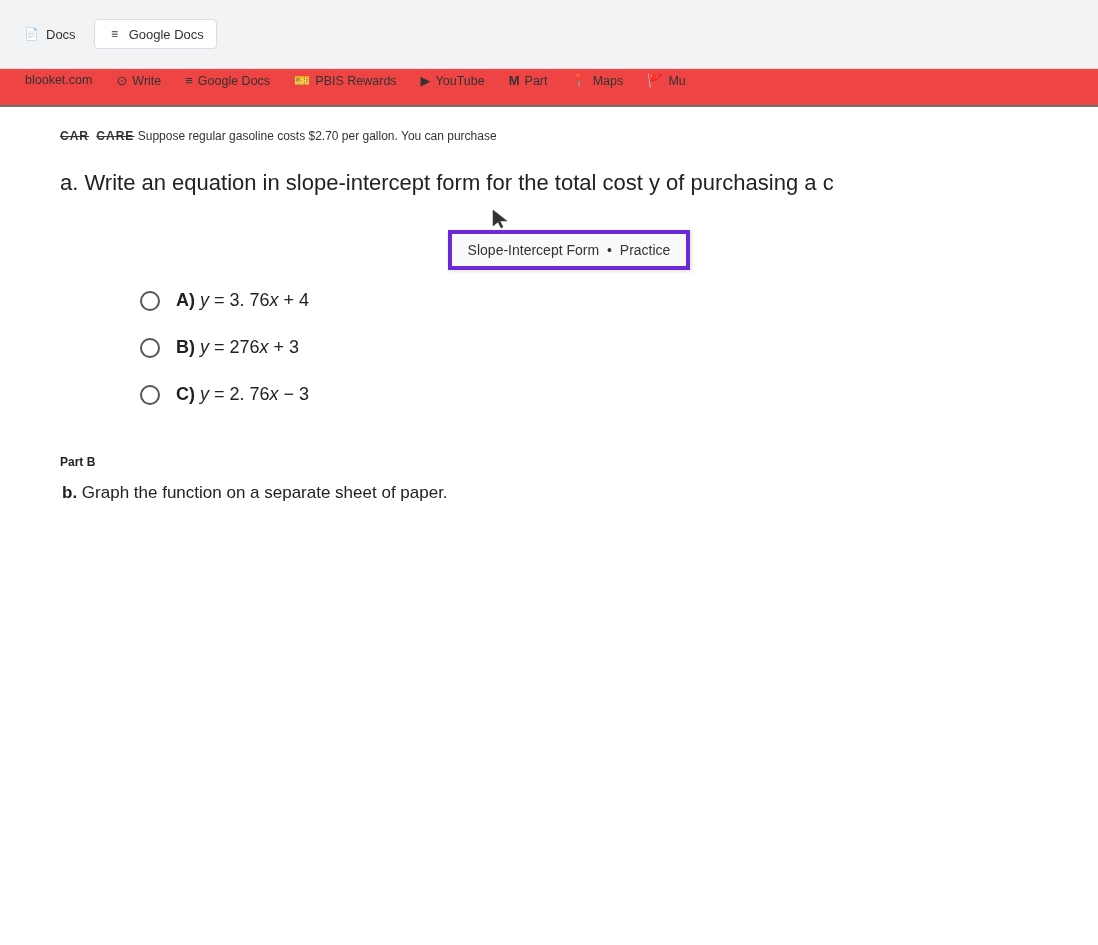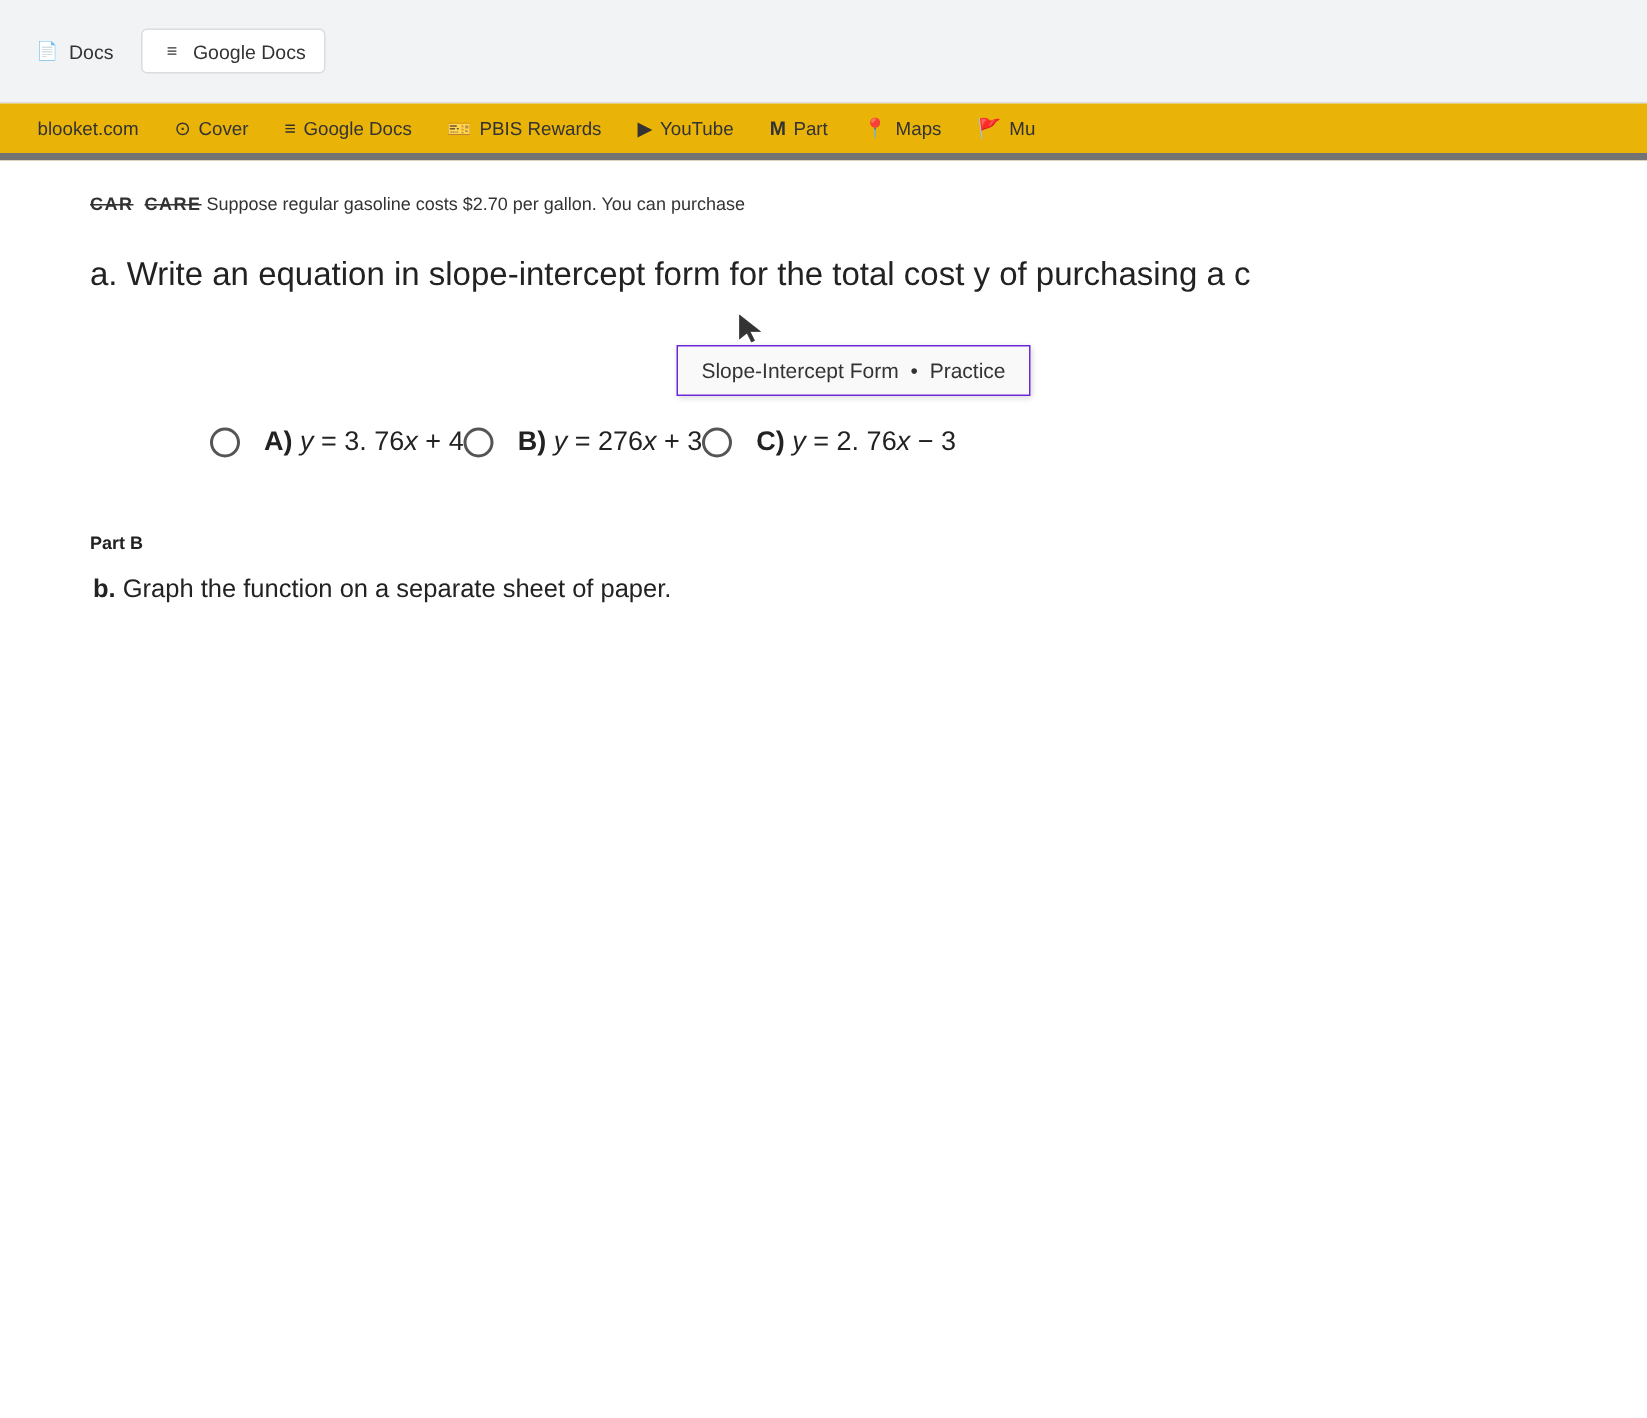--- a/index.html
+++ b/index.html
@@ -46,24 +46,24 @@
       height: 16px;
       display: inline-flex;
       align-items: center;
       justify-content: center;
       font-size: 12px;
     }
 
     
     .bookmark-bar {
       height: 38px;
-      background: #eab308;
-      border-bottom: 5px solid #737373;
-      display: flex;
-      align-items: center;
+      background: #ef4444;
+      border-bottom: 2px solid #737373;
+      display: flex;
+      align-items: flex-start;
       padding: 0 10px;
       gap: 4px;
       overflow: hidden;
     }
 
     .bookmark-item {
       display: flex;
       align-items: center;
       gap: 5px;
       font-size: 12.5px;
@@ -117,34 +117,35 @@
 
     .tooltip-container {
       position: relative;
       display: flex;
       justify-content: center;
       margin-bottom: 20px;
       margin-left: 40px;
     }
 
     .tooltip-box {
-      border: 1px solid #6d28d9;
+      border: 4px solid #6d28d9;
       background: #f9f9f9;
       padding: 8px 16px;
       font-size: 14px;
       color: #333;
       box-shadow: 1px 1px 4px rgba(0,0,0,0.15);
       display: inline-block;
       white-space: nowrap;
     }
 
     .answer-options {
       margin-left: 80px;
       display: flex;
-      flex-direction: row;
+      flex-direction: column;
+      gap: 26px;
       margin-bottom: 50px;
     }
 
     .answer-option {
       display: flex;
       align-items: center;
       gap: 16px;
       font-size: 18px;
       color: #222;
     }
@@ -203,21 +204,21 @@
   </div>
 </div>
 
 <div class="bookmark-bar">
   <div class="bookmark-item">
     <span class="bookmark-icon"></span>
     <span>blooket.com</span>
   </div>
   <div class="bookmark-item">
     <span class="bookmark-icon">⊙</span>
-    <span>Cover</span>
+    <span>Write</span>
   </div>
   <div class="bookmark-item">
     <span class="bookmark-icon">≡</span>
     <span>Google Docs</span>
   </div>
   <div class="bookmark-item">
     <span class="bookmark-icon">🎫</span>
     <span>PBIS Rewards</span>
   </div>
   <div class="bookmark-item">

